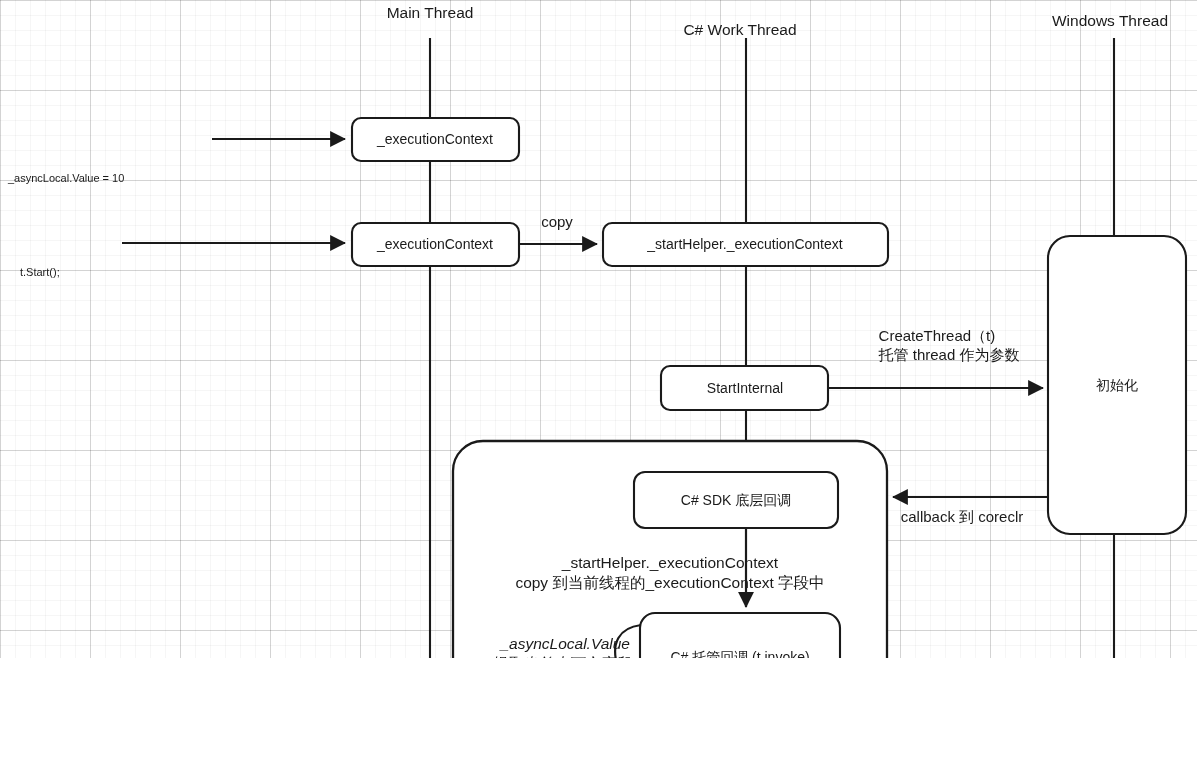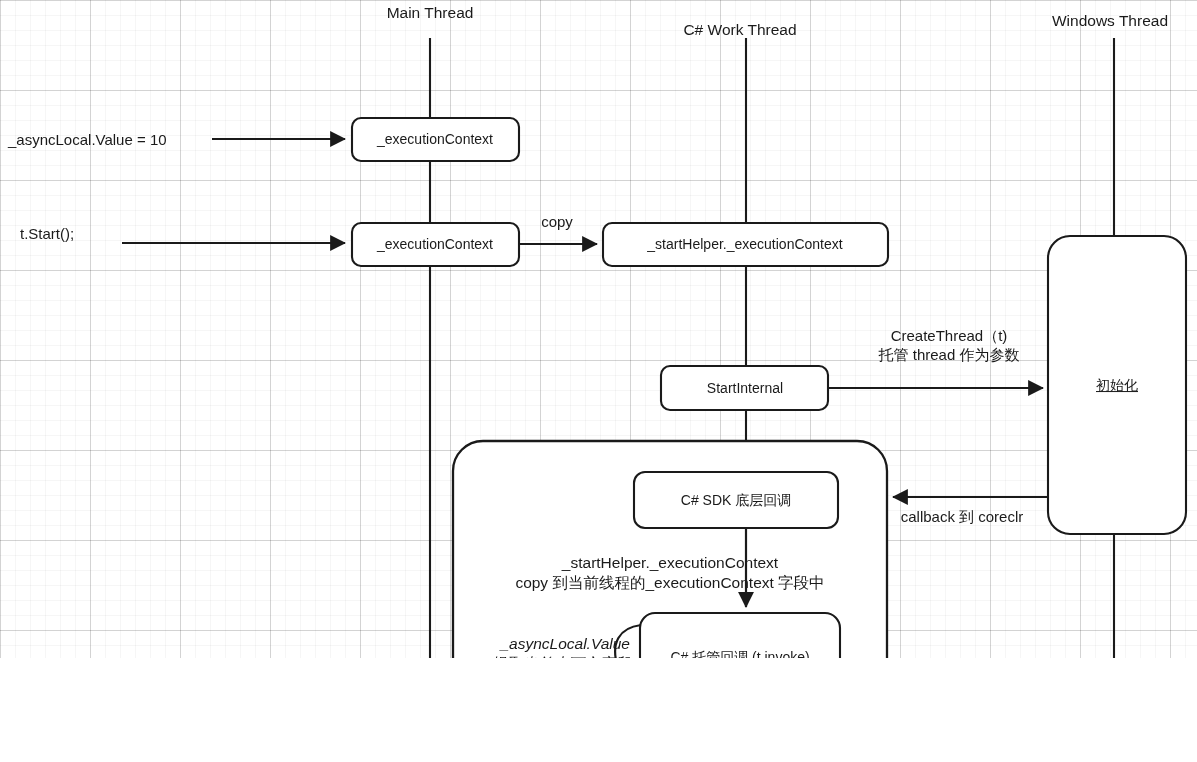--- a/index.html
+++ b/index.html
@@ -43,25 +43,25 @@
     font-size: 15.5px;
     transform: translateX(-50%);
   }
   .node-lbl {
     font-size: 14px;
     text-align: center;
     transform: translate(-50%, -50%);
   }
   .edge-lbl {
     font-size: 15px;
-    text-align: center;
     transform: translateX(-50%);
   }
   .edge-lbl-left {
-    font-size: 15px;
+    font-size: 11px;
+    margin-top: 41px;
   }
   .ann-lbl {
     font-size: 15.5px;
     text-align: center;
     transform: translateX(-50%);
   }
 </style>
 </head>
 <body>
 
@@ -111,21 +111,21 @@
   </svg>
 
   <div class="lbl header-lbl" style="left:430px; top:3px;">Main Thread</div>
   <div class="lbl header-lbl" style="left:740px; top:20px;">C# Work Thread</div>
   <div class="lbl header-lbl" style="left:1110px; top:11px;">Windows Thread</div>
 
   <div class="lbl node-lbl" style="left:435px; top:140px;">_executionContext</div>
   <div class="lbl node-lbl" style="left:435px; top:245px;">_executionContext</div>
   <div class="lbl node-lbl" style="left:745px; top:245px;">_startHelper._executionContext</div>
   <div class="lbl node-lbl" style="left:745px; top:389px;">StartInternal</div>
-  <div class="lbl node-lbl" style="left:1117px; top:386px;text-decoration:underline;">初始化</div>
+  <div class="lbl node-lbl" style="left:1117px; top:386px;">初始化</div>
   <div class="lbl node-lbl" style="left:736px; top:501px;">C# SDK 底层回调</div>
   <div class="lbl node-lbl" style="left:740px; top:658px;">C# 托管回调 (t.invoke)</div>
 
   <div class="lbl edge-lbl-left" style="left:8px; top:130px;">_asyncLocal.Value = 10</div>
 
   <div class="lbl edge-lbl-left" style="left:20px; top:224px;">t.Start();</div>
 
   <div class="lbl edge-lbl" style="left:557px; top:212px;">copy</div>
 
   <div class="lbl edge-lbl" style="left:949px; top:326px;">

